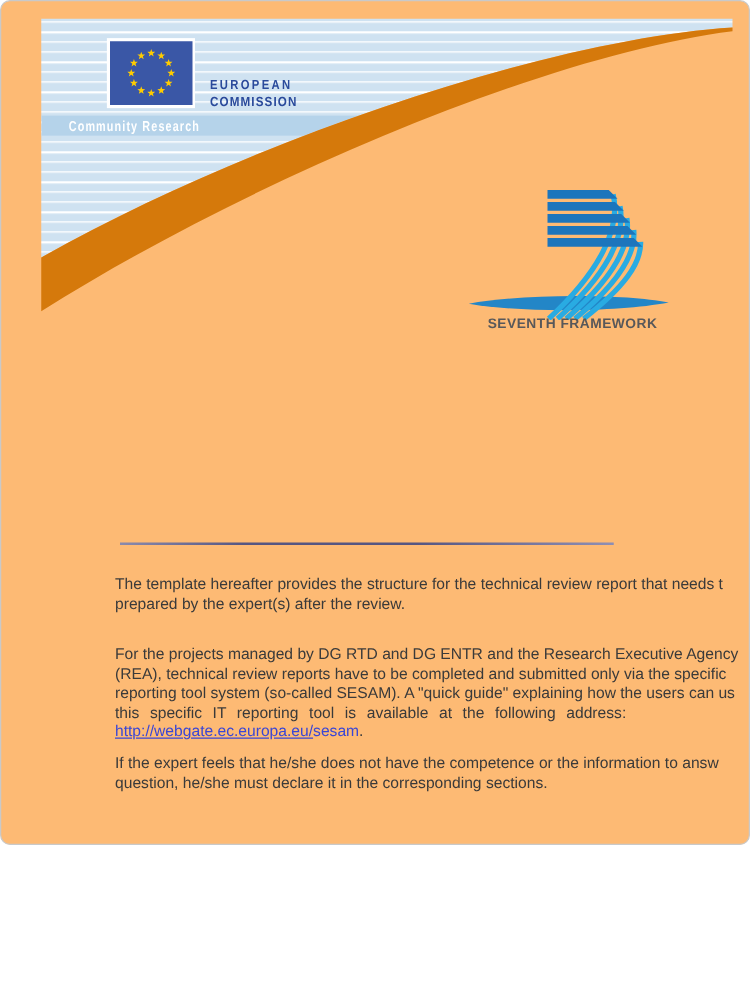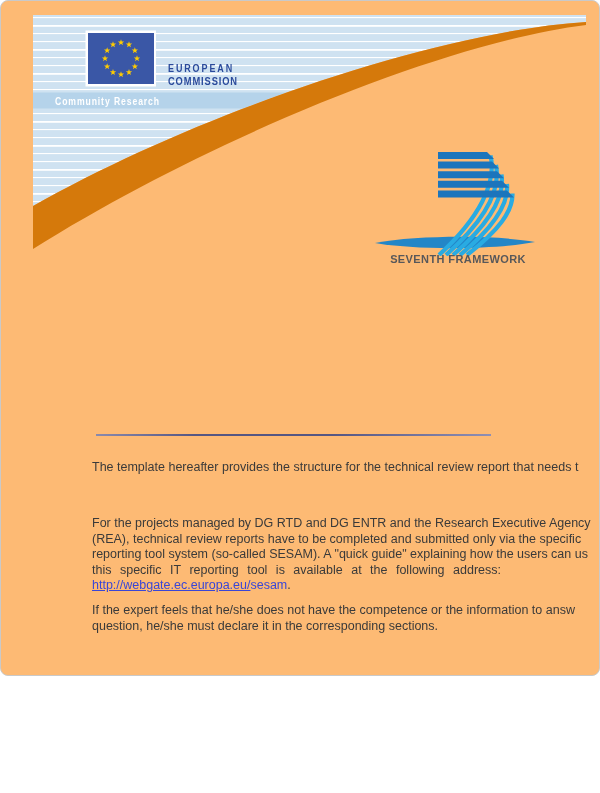--- a/index.html
+++ b/index.html
@@ -90,20 +90,21 @@
     </g>
   </svg>
   <div class="fp7cap">
     <div>SEVENTH FRAMEWORK</div>
   </div>
 
   <div class="titlerule"></div>
 
   <div class="para p1">
     <div class="bl">The template hereafter provides the structure for the technical review report that needs t</div>
+    <div class="bl">prepared by the expert(s) after the review.</div>
   </div>
 
   <div class="para p3">
     <div class="bl">If the expert feels that he/she does not have the competence or the information to answ</div>
     <div class="bl">question, he/she must declare it in the corresponding sections.</div>
   </div>
 
   <div class="para p2">
     <div class="bl">For the projects managed by DG RTD and DG ENTR and the Research Executive Agency</div>
     <div class="bl">(REA), technical review reports have to be completed and submitted only via the specific</div>

